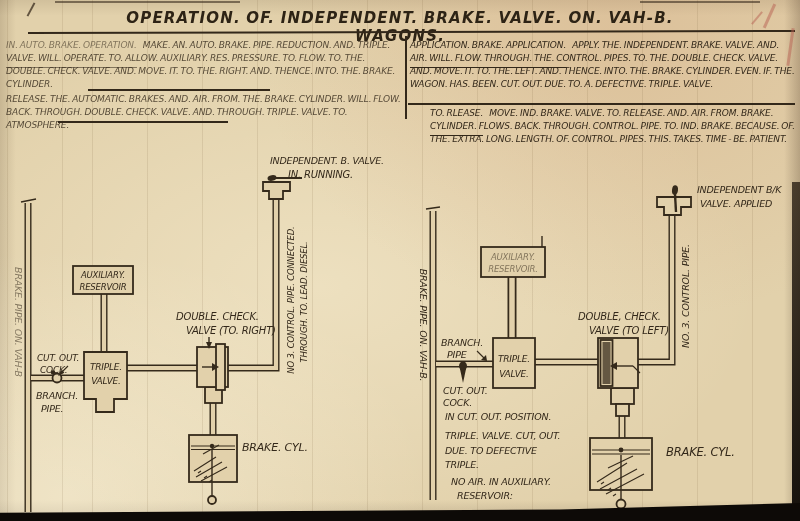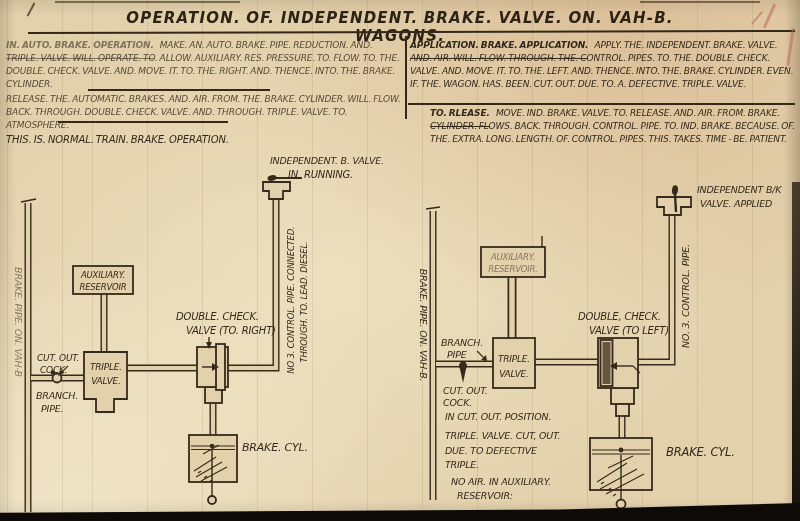--- a/index.html
+++ b/index.html
@@ -17,21 +17,21 @@
   .folds{position:absolute;inset:0;pointer-events:none;
     background:repeating-linear-gradient(90deg, rgba(112,86,50,0.13) 0 1px, transparent 1px 55px);
     background-position:92px 0;}
   .hw{font-style:italic;letter-spacing:-0.1px;word-spacing:-1px;}
   .title{position:absolute;left:100px;top:9px;width:600px;text-align:center;
     font-size:15px;font-weight:bold;letter-spacing:1.2px;color:#2d2315;}
   .rule{position:absolute;background:#33281a;height:1.6px;}
   .vrule{position:absolute;background:#33281a;width:1.6px;}
   .col{position:absolute;font-size:9px;line-height:13px;}
   .col p{margin:0;}
-  .hdg{border-bottom:1.4px solid #33281a;padding-bottom:8px;margin-right:6px;font-weight:bold;}
+  .hdg{border-bottom:1.4px solid #33281a;padding-bottom:17px;margin-right:6px;font-weight:normal;}
   .faded{opacity:0.55;}
   .dim{opacity:0.8;}
   .note{font-size:10px;}
   svg{position:absolute;left:0;top:0;}
   .po{stroke:#352a1b;stroke-width:7;fill:none;}
   .po2{stroke:#352a1b;stroke-width:9;fill:none;}
   .pi{stroke:#e2d1ab;stroke-width:4.2;fill:none;}
   .pi2{stroke:#e2d1ab;stroke-width:5.5;fill:none;}
   .box{stroke:#352a1b;stroke-width:1.8;fill:#e2d1ab;}
   .ln{stroke:#352a1b;stroke-width:1.4;fill:none;}
@@ -60,23 +60,20 @@
   <div class="col hw" style="left:6px;top:39px;width:397px;">
     <p><span class="hdg faded">IN. AUTO. BRAKE. OPERATION.</span><span class="dim">MAKE. AN. AUTO. BRAKE. PIPE. REDUCTION. AND. TRIPLE. VALVE. WILL. OPERATE. TO. ALLOW. AUXILIARY. RES. PRESSURE. TO. FLOW. TO. THE. DOUBLE. CHECK. VALVE. AND. MOVE. IT. TO. THE. RIGHT. AND. THENCE. INTO. THE. BRAKE. CYLINDER.</span></p>
   </div>
   <div class="rule" style="left:88px;top:89px;width:182px;"></div>
 
   <div class="col hw dim" style="left:6px;top:93px;width:397px;">
     <p><span>RELEASE. THE. AUTOMATIC. BRAKES. AND. AIR. FROM. THE. BRAKE. CYLINDER. WILL. FLOW. BACK. THROUGH. DOUBLE. CHECK. VALVE. AND. THROUGH. TRIPLE. VALVE. TO. ATMOSPHERE.</span></p>
   </div>
   <div class="rule" style="left:58px;top:121px;width:170px;"></div>
 
-  <div class="col hw note" style="left:6px;top:133px;width:397px;">
-    <p>THIS. IS. NORMAL. TRAIN. BRAKE. OPERATION.</p>
-  </div>
 
   <div class="col hw" style="left:410px;top:39px;width:386px;">
     <p><span class="hdg">APPLICATION. BRAKE. APPLICATION.</span><span>APPLY. THE. INDEPENDENT. BRAKE. VALVE. AND. AIR. WILL. FLOW. THROUGH. THE. CONTROL. PIPES. TO. THE. DOUBLE. CHECK. VALVE. AND. MOVE. IT. TO. THE. LEFT. AND. THENCE. INTO. THE. BRAKE. CYLINDER. EVEN. IF. THE. WAGON. HAS. BEEN. CUT. OUT. DUE. TO. A. DEFECTIVE. TRIPLE. VALVE.</span></p>
   </div>
   <div class="rule" style="left:408px;top:103px;width:387px;"></div>
 
   <div class="col hw" style="left:430px;top:107px;width:386px;">
     <p><span class="hdg">TO. RLEASE.</span><span>MOVE. IND. BRAKE. VALVE. TO. RELEASE. AND. AIR. FROM. BRAKE. CYLINDER. FLOWS. BACK. THROUGH. CONTROL. PIPE. TO. IND. BRAKE. BECAUSE. OF. THE. EXTRA. LONG. LENGTH. OF. CONTROL. PIPES. THIS. TAKES. TIME - BE. PATIENT.</span></p>
   </div>
 

